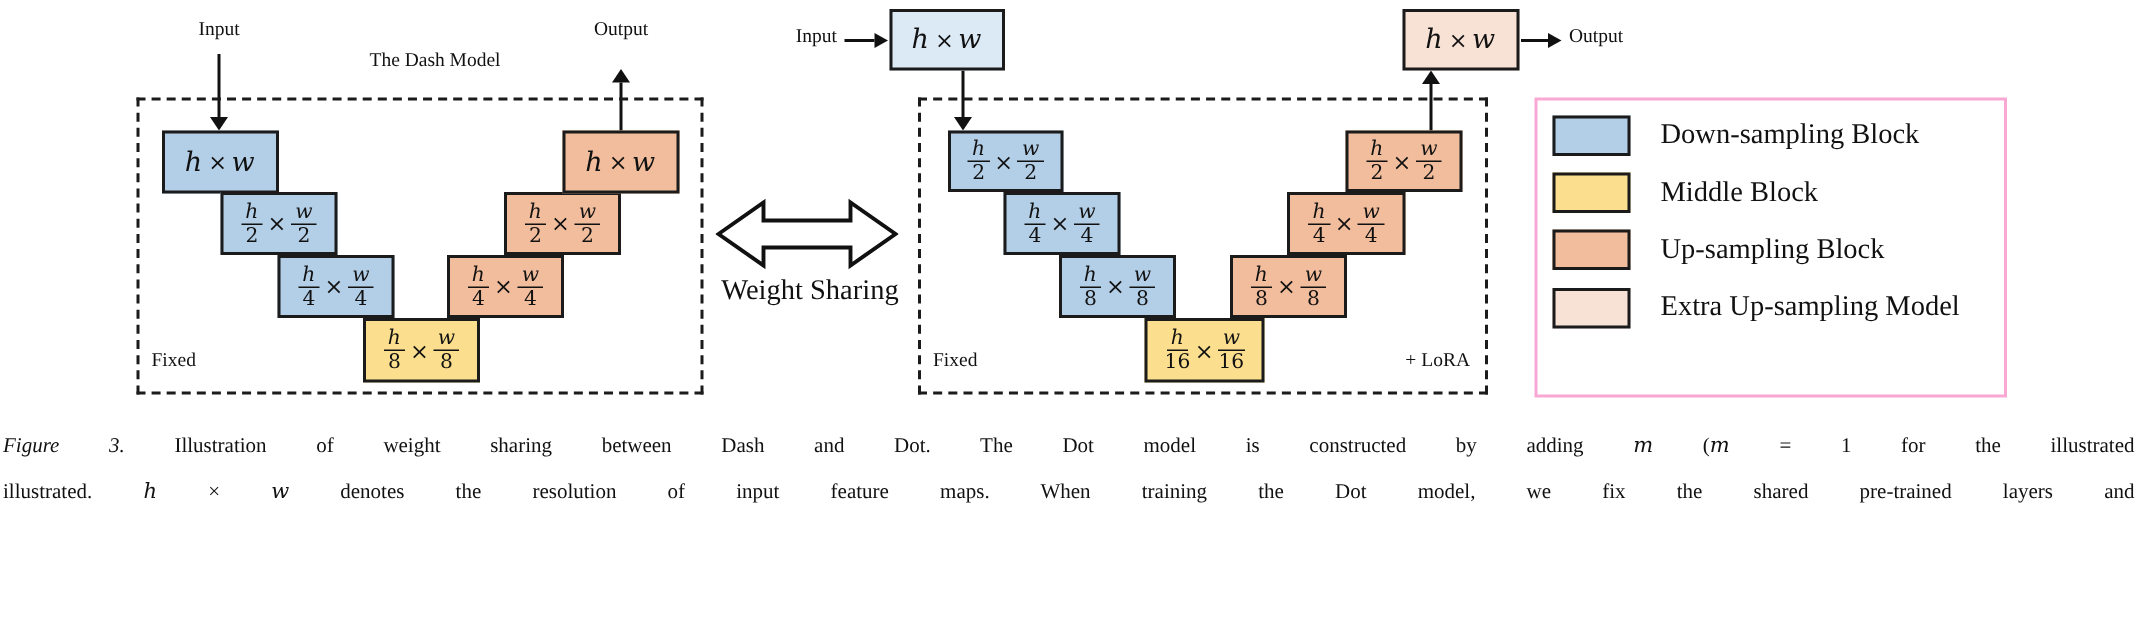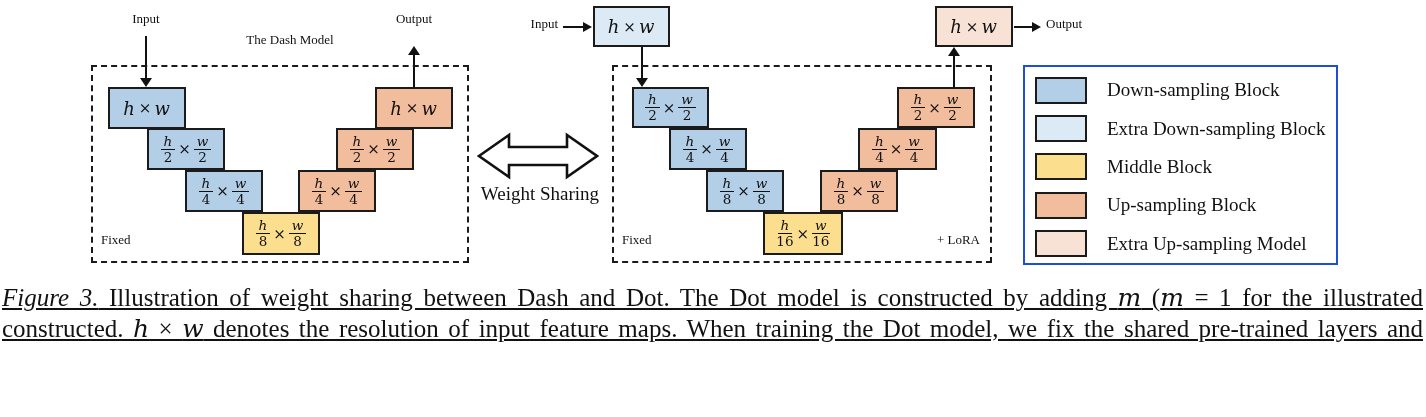--- a/index.html
+++ b/index.html
@@ -40,28 +40,28 @@
     content: ""; position: absolute; left: 100%; top: 50%; transform: translateY(-50%);
     border: 5.5px solid transparent; border-right: none; border-left: 9px solid #111;
   }
 
   #weight-sharing-arrow { position: absolute; left: 477px; top: 131px; }
   #weight-sharing-label { position: absolute; left: 465px; top: 183px; width: 150px; text-align: center; font-size: 19px; }
 
   
   #legend-box {
     position: absolute; left: 1023px; top: 65px; width: 315px; height: 200px;
-    border: 2px solid #1d4ed8; display: flex; flex-direction: column; padding: 4px 0 0 10px;
+    border: 2px solid #f9a8d4; display: flex; flex-direction: column; padding: 4px 0 0 10px;
   }
   .leg-row { display: flex; align-items: center; height: 38.4px; }
   .leg-swatch { width: 52px; height: 27px; border: 2px solid #1b1b1b; margin-right: 20px; flex: none; }
   .leg-label { font-size: 19px; white-space: nowrap; }
 
   
-  #caption { position: absolute; left: 2px; top: 282px; width: 1421px; font-size: 25px; line-height: 31px; text-decoration: underline; }
+  #caption { position: absolute; left: 2px; top: 282px; width: 1421px; font-size: 14px; line-height: 31px; }
   .cap-line.just { text-align: justify; text-align-last: justify; }
   .cap-seg.i { font-style: italic; }
   .cap-seg.m { font-style: italic; font-family: "DejaVu Serif", serif; }
 </style>
 </head>
 <body>
 
 <div id="figure">
 
   <div class="lbl center" style="left:96px; top:11px; width:100px;">Input</div>
@@ -250,34 +250,30 @@
 
   <div class="a-h rightward" style="left:1014px; top:26px; width:18px;"></div>
   <div class="lbl" style="left:1046px; top:16px;">Output</div>
 
   <div id="legend-box">
       <div class="leg-row">
         <div class="leg-swatch" style="background: rgb(179, 206, 231);"></div>
         <span class="leg-label">Down-sampling Block</span>
       </div>
       <div class="leg-row">
-        <div class="leg-swatch" style="background: rgb(220, 234, 246);"></div>
-        <span class="leg-label">Extra Down-sampling Block</span>
-      </div>
-      <div class="leg-row">
         <div class="leg-swatch" style="background: rgb(251, 223, 142);"></div>
         <span class="leg-label">Middle Block</span>
       </div>
       <div class="leg-row">
         <div class="leg-swatch" style="background: rgb(242, 189, 156);"></div>
         <span class="leg-label">Up-sampling Block</span>
       </div>
       <div class="leg-row">
         <div class="leg-swatch" style="background: rgb(248, 226, 214);"></div>
         <span class="leg-label">Extra Up-sampling Model</span>
       </div>
     </div>
 </div>
 
 <div id="caption">
     <div class="cap-line just"><span class="cap-seg i">Figure 3.</span><span class="cap-seg n"> Illustration of weight sharing between Dash and Dot. The Dot model is constructed by adding </span><span class="cap-seg m">m</span><span class="cap-seg n"> (</span><span class="cap-seg m">m</span><span class="cap-seg n"> = 1 for the illustrated</span></div>
-    <div class="cap-line just"><span class="cap-seg n">constructed. </span><span class="cap-seg m">h</span><span class="cap-seg n"> × </span><span class="cap-seg m">w</span><span class="cap-seg n"> denotes the resolution of input feature maps. When training the Dot model, we fix the shared pre-trained layers and</span></div>
+    <div class="cap-line just"><span class="cap-seg n">illustrated. </span><span class="cap-seg m">h</span><span class="cap-seg n"> × </span><span class="cap-seg m">w</span><span class="cap-seg n"> denotes the resolution of input feature maps. When training the Dot model, we fix the shared pre-trained layers and</span></div>
   </div>
 
 </body></html>

